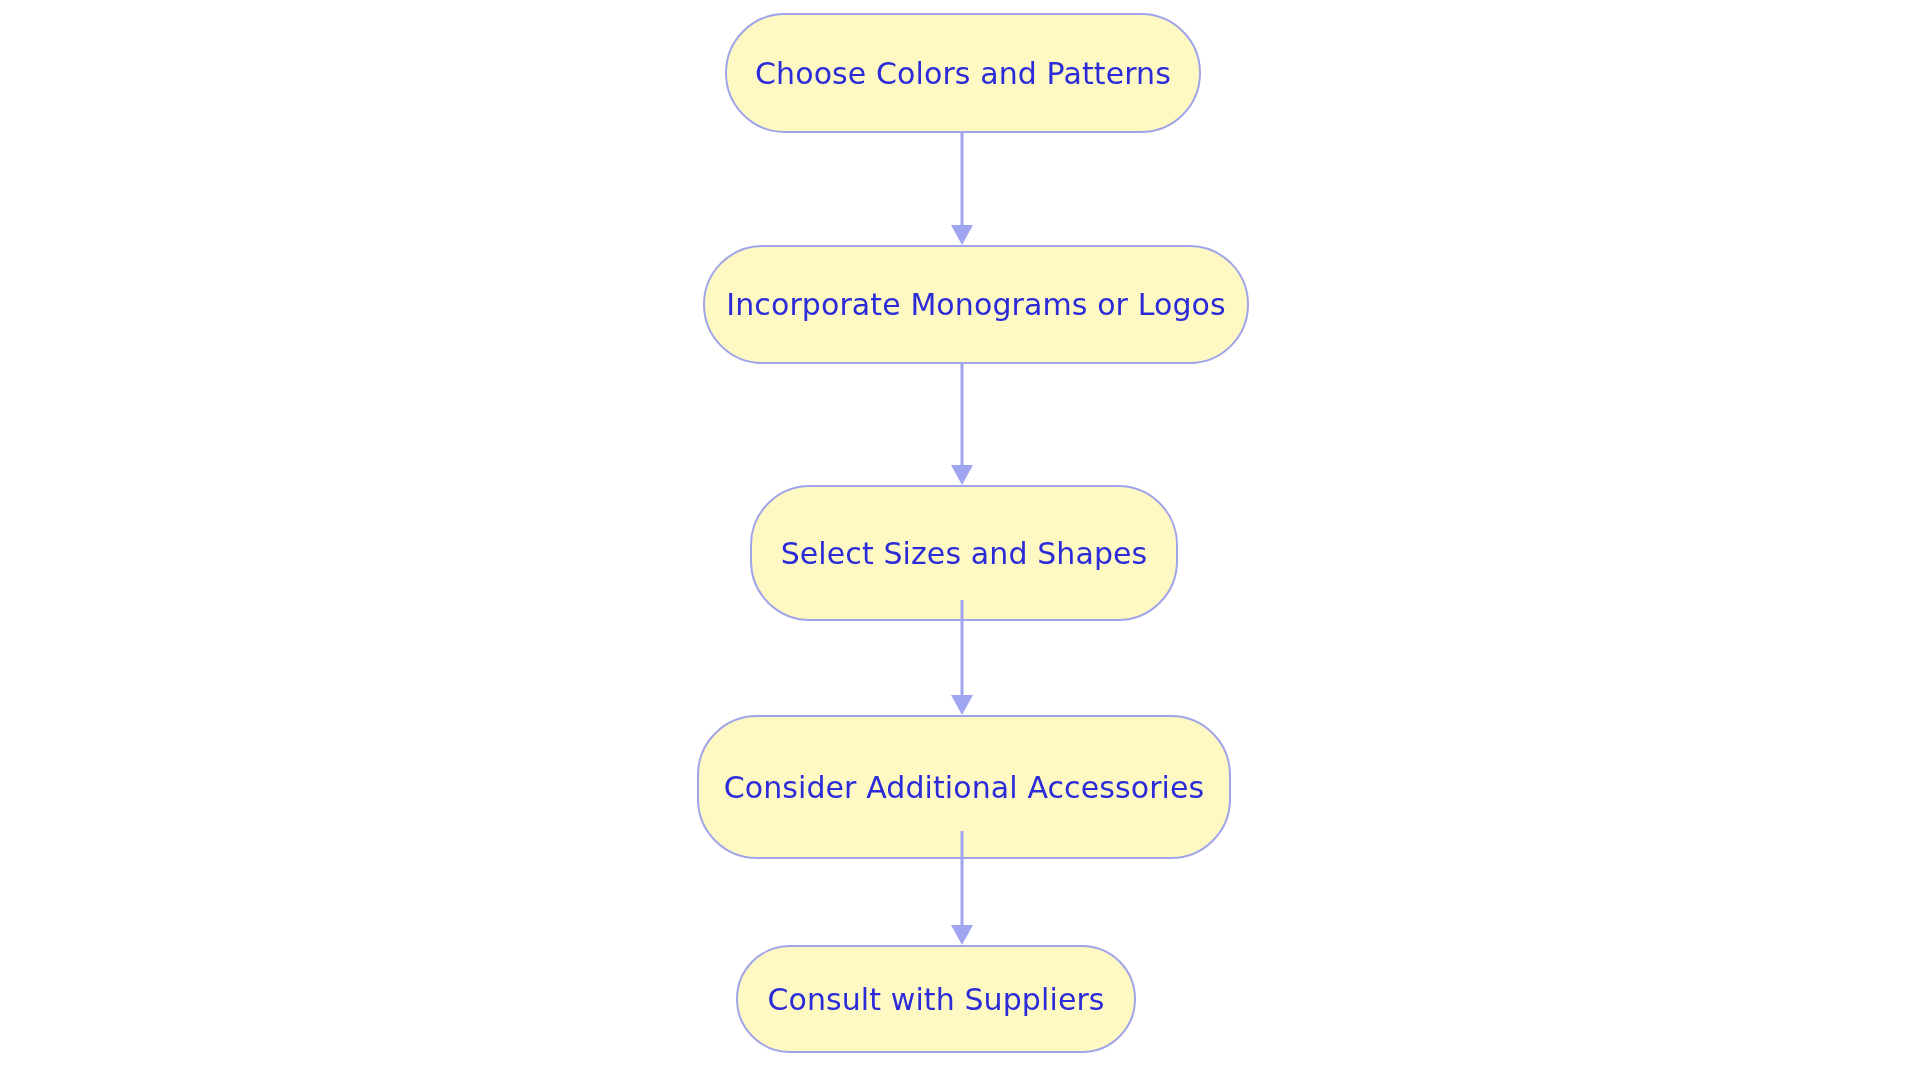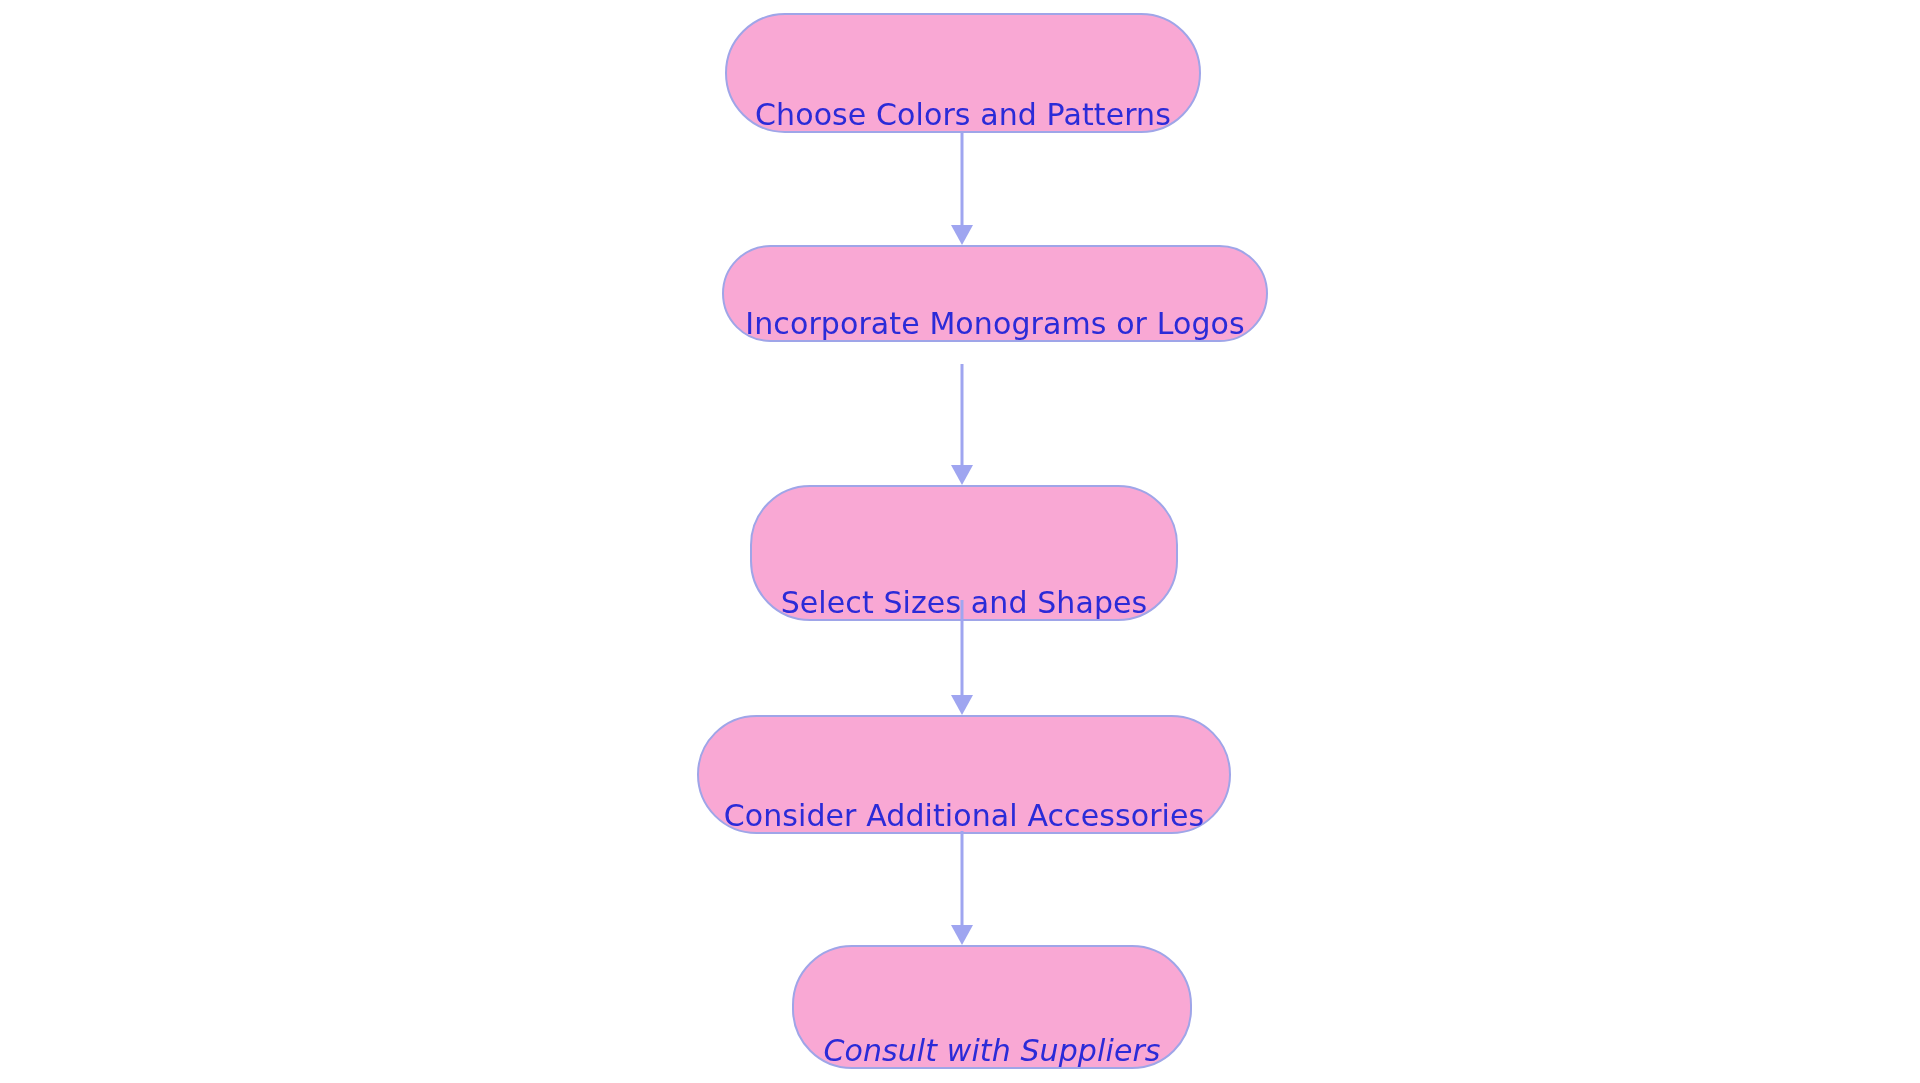--- a/index.html
+++ b/index.html
@@ -19,23 +19,23 @@
     position: relative;
     width: 1920px;
     height: 1083px;
     background: #ffffff;
   }
 
   .flow-node {
     position: absolute;
     box-sizing: border-box;
     display: flex;
-    align-items: flex-end;
+    align-items: center;
     justify-content: center;
-    background: #f9a8d4;
+    background: #fef9c3;
     border: 2px solid #9fa5e8;
     border-radius: 60px;
     text-align: center;
     line-height: 1.1;
   }
 
   .flow-node .node-label {
     display: block;
     color: #2b2bd8;
     font-size: 30px;
@@ -66,24 +66,24 @@
     transform: translateX(-50%);
     width: 0;
     height: 0;
     border-left: 11px solid transparent;
     border-right: 11px solid transparent;
     border-top: 20px solid #9fa5f0;
   }
 
   
   #node-0 { left: 725px; top: 13px;  width: 476px; height: 120px; }
-  #node-1 { left: 722px; top: 245px; width: 546px; height: 97px; }
+  #node-1 { left: 703px; top: 245px; width: 546px; height: 119px; }
   #node-2 { left: 750px; top: 485px; width: 428px; height: 136px; }
-  #node-3 { left: 697px; top: 715px; width: 534px; height: 119px; }
-  #node-4 { left: 792px; top: 945px; width: 400px; height: 124px; font-style: italic; }
+  #node-3 { left: 697px; top: 715px; width: 534px; height: 144px; }
+  #node-4 { left: 736px; top: 945px; width: 400px; height: 108px; }
 
   
   #connector-0 { left: 947px; top: 133px; width: 30px; height: 112px; }
   #connector-0 .conn-line { height: 92px; }
   #connector-1 { left: 947px; top: 364px; width: 30px; height: 121px; }
   #connector-1 .conn-line { height: 101px; }
   #connector-2 { left: 947px; top: 600px; width: 30px; height: 115px; }
   #connector-2 .conn-line { height: 95px; }
   #connector-3 { left: 947px; top: 831px; width: 30px; height: 114px; }
   #connector-3 .conn-line { height: 94px; }

